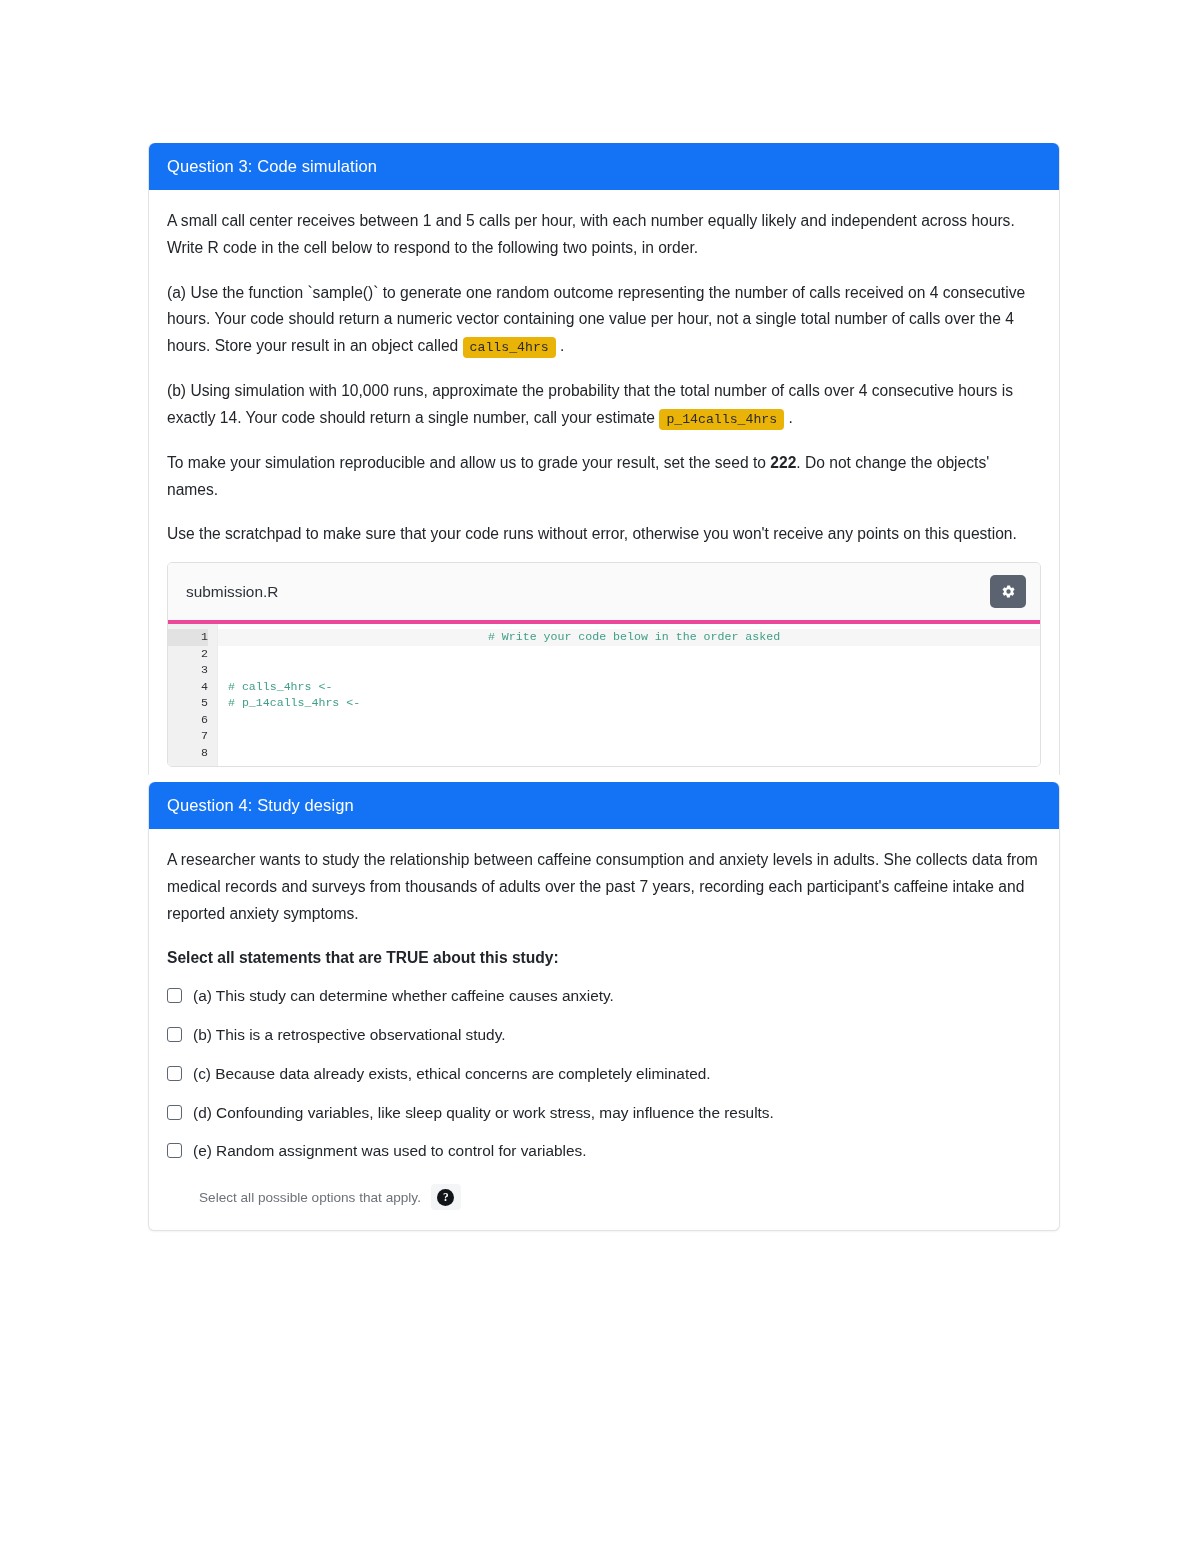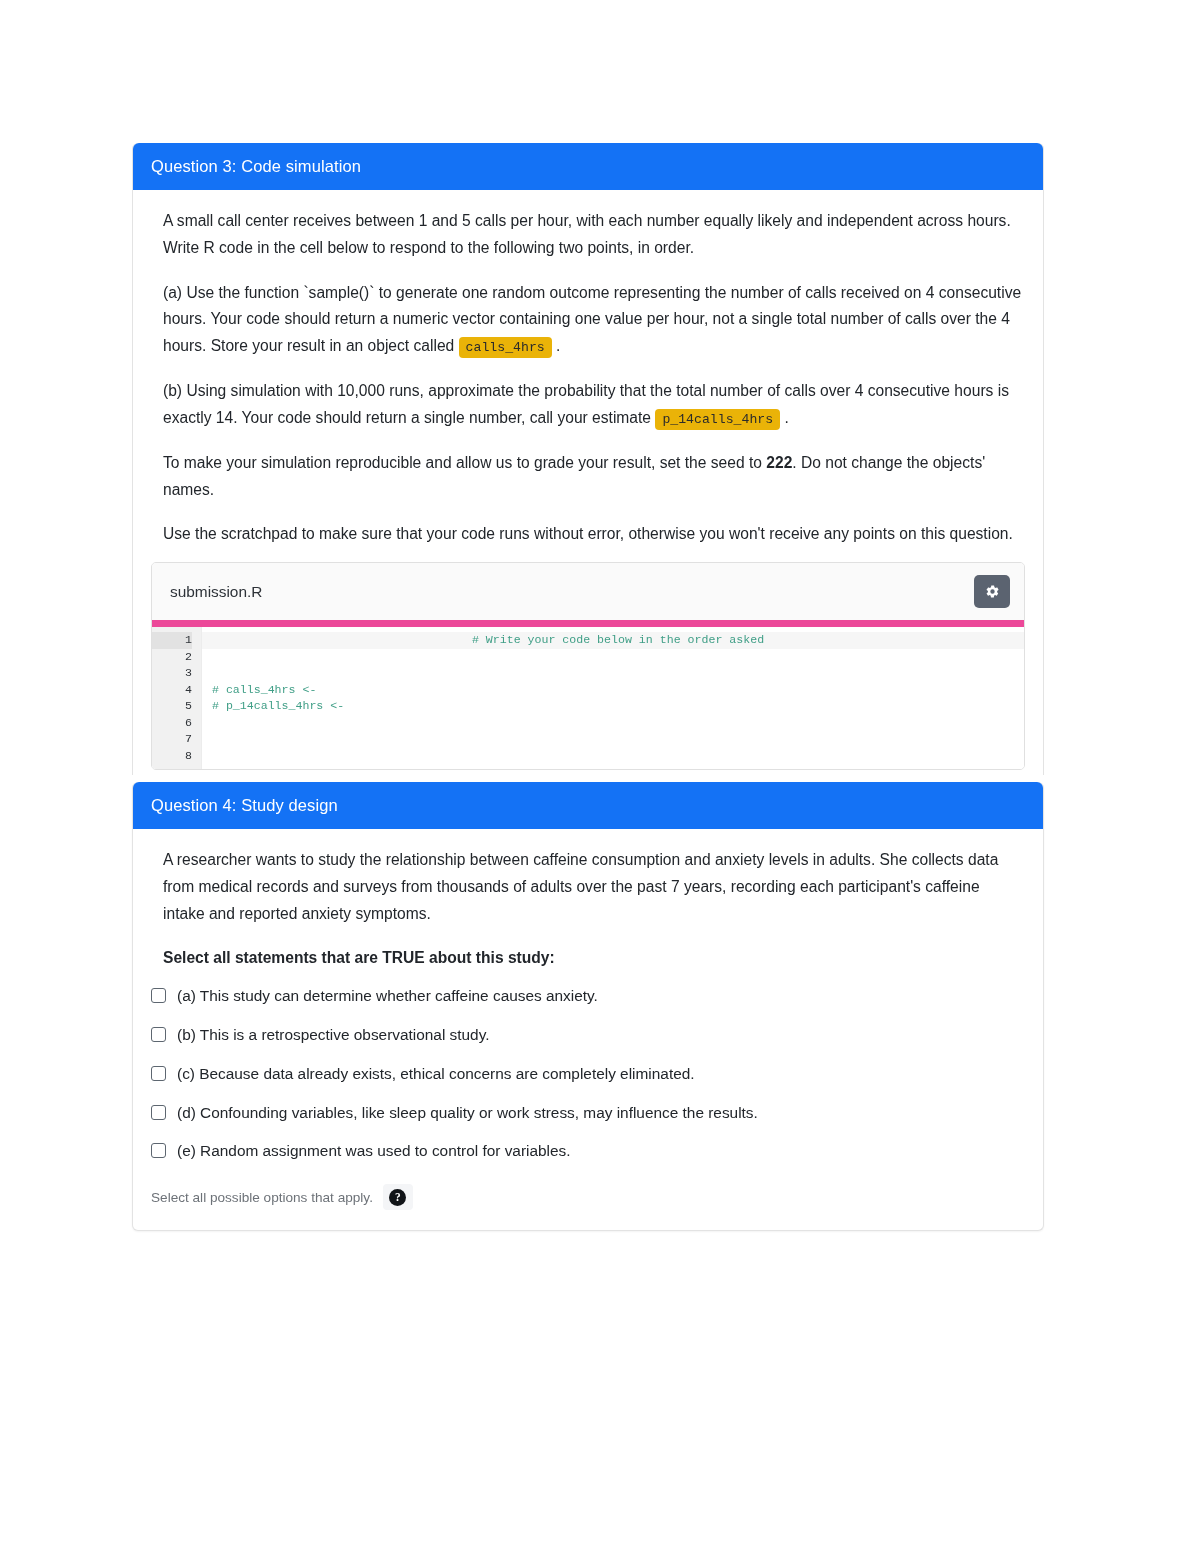--- a/index.html
+++ b/index.html
@@ -11,21 +11,21 @@
   }
   body {
     width: 1200px;
     height: 1553px;
     position: relative;
     overflow: hidden;
   }
 
   .page {
     position: absolute;
-    left: 132px;
+    left: 148px;
     top: 143px;
     width: 912px;
   }
 
   
   .q-card {
     background: #ffffff;
     border: 1px solid #e3e3e3;
     border-top: none;
     border-radius: 6px;
@@ -36,21 +36,21 @@
     color: #ffffff;
     border-radius: 6px 6px 0 0;
     padding: 14px 18px;
     font-size: 16.5px;
     letter-spacing: 0.1px;
   }
   .q-body {
     padding: 18px 18px 14px 18px;
   }
   .q-body p {
-    margin: 0 0 18px 12px;
+    margin: 0 0 18px 0;
     font-size: 15.6px;
     line-height: 1.72;
     color: #22262b;
   }
   .q-body p:last-of-type { margin-bottom: 14px; }
 
   code.inline {
     background: #eab308;
     border-radius: 4px;
     padding: 3px 7px 3px 7px;
@@ -75,21 +75,21 @@
     overflow: hidden;
     background: #fff;
     margin-top: 4px;
   }
   .editor-head {
     display: flex;
     align-items: center;
     justify-content: space-between;
     background: #fafafa;
     padding: 12px 14px 12px 18px;
-    border-bottom: 7px solid #ec4899;
+    border-bottom: 4px solid #ec4899;
   }
   .editor-filename {
     font-size: 15.4px;
     color: #2d3238;
   }
   .gear-btn {
     width: 36px;
     height: 33px;
     background: #5b6370;
     border-radius: 5px;
@@ -157,20 +157,21 @@
   .hint-row {
     display: flex;
     align-items: center;
     gap: 10px;
     margin-top: 22px;
     margin-bottom: 6px;
   }
   .hint-text {
     font-size: 13.6px;
     color: #6d7278;
+    margin-left: 32px;
   }
   .help-badge {
     width: 30px; height: 26px;
     background: #f4f5f7;
     border-radius: 4px;
     display: flex; align-items: center; justify-content: center;
   }
   .help-dot {
     width: 17px; height: 17px;
     border-radius: 50%;

